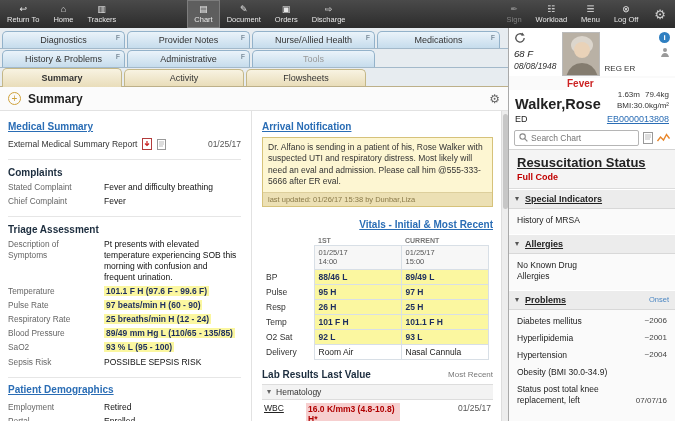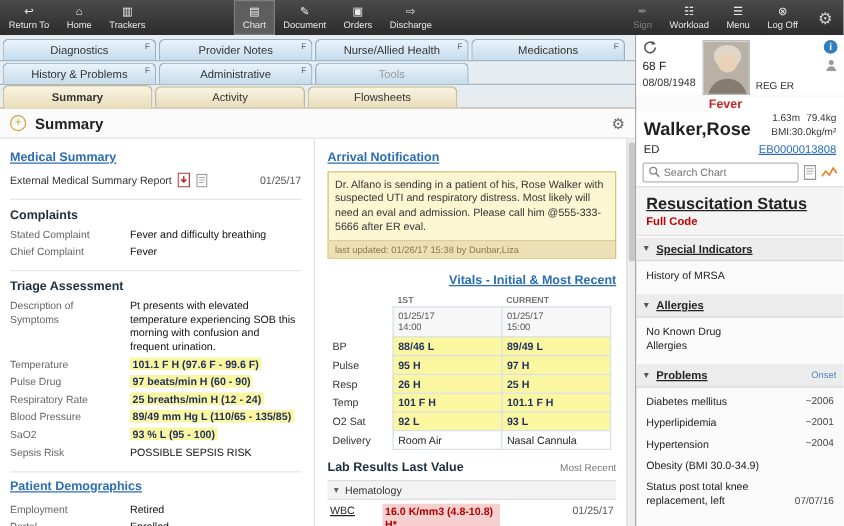--- a/index.html
+++ b/index.html
@@ -78,21 +78,21 @@
   .lab-group .chev{font-size:8px;color:#666;}
   .lab-row{display:flex;align-items:flex-start;border-bottom:1px solid #e8e8e8;padding:3px 2px;font-size:8.5px;}
   .lab-row .ln{flex:0 0 42px;color:#222;text-decoration:underline;}
   .lab-row .lv{flex:1;color:#333;}
   .lab-row .lv .abn{display:inline-block;max-width:94px;background:#f6cfcf;color:#b00000;font-weight:bold;padding:1px 2px;line-height:1.25;}
   .lab-row .ld{flex:0 0 46px;text-align:right;color:#555;}
 
   
   .sidebar{flex:0 0 167px;border-left:1px solid #a9a9a9;background:#fafafa;display:flex;flex-direction:column;overflow:hidden;}
   .pt-head{display:flex;padding:4px 4px 0 5px;gap:5px;background:#fff;}
-  .pt-left{display:flex;flex-direction:column;gap:2px;}
+  .pt-left{display:flex;flex-direction:column;gap:2px;font-style:italic;}
   .pt-left .age{font-size:9.5px;color:#222;margin-top:2px;}
   .pt-left .dob{font-size:8.5px;color:#333;}
   .pt-photo{width:38px;height:44px;border:1px solid #bbb;overflow:hidden;flex:0 0 38px;}
   .pt-mid{align-self:center;font-size:8px;color:#333;margin-top:28px;}
   .pt-icons{margin-left:auto;display:flex;flex-direction:column;gap:4px;align-items:center;padding-right:1px;}
   .info-badge{width:11px;height:11px;border-radius:50%;background:#2f7fc1;color:#fff;font-size:8px;font-weight:bold;text-align:center;line-height:11px;cursor:pointer;}
   .fever{margin:2px 0 0 58px;color:#c22;font-weight:bold;font-size:10px;background:#fff;padding-bottom:1px;}
   .name-row{display:flex;align-items:flex-end;padding:0 6px 1px 6px;background:#fff;}
   .pname{font-size:14.5px;font-weight:bold;color:#222;flex:1;}
   .metrics{text-align:right;font-size:8px;color:#333;line-height:1.35;}
@@ -261,21 +261,21 @@
             <div class="h-plain">Triage Assessment</div>
             <div class="kv">
                 <span class="k">Description of Symptoms</span>
                 <span class="v">Pt presents with elevated temperature experiencing SOB this morning with confusion and frequent urination.</span>
               </div>
             <div class="kv">
                 <span class="k">Temperature</span>
                 <span class="v"><span class="hl">101.1 F H (97.6 F - 99.6 F)</span></span>
               </div>
             <div class="kv">
-                <span class="k">Pulse Drug</span>
+                <span class="k">Pulse Rate</span>
                 <span class="v"><span class="hl">97 beats/min H (60 - 90)</span></span>
               </div>
             <div class="kv">
                 <span class="k">Respiratory Rate</span>
                 <span class="v"><span class="hl">25 breaths/min H (12 - 24)</span></span>
               </div>
             <div class="kv">
                 <span class="k">Blood Pressure</span>
                 <span class="v"><span class="hl">89/49 mm Hg L (110/65 - 135/85)</span></span>
               </div>

